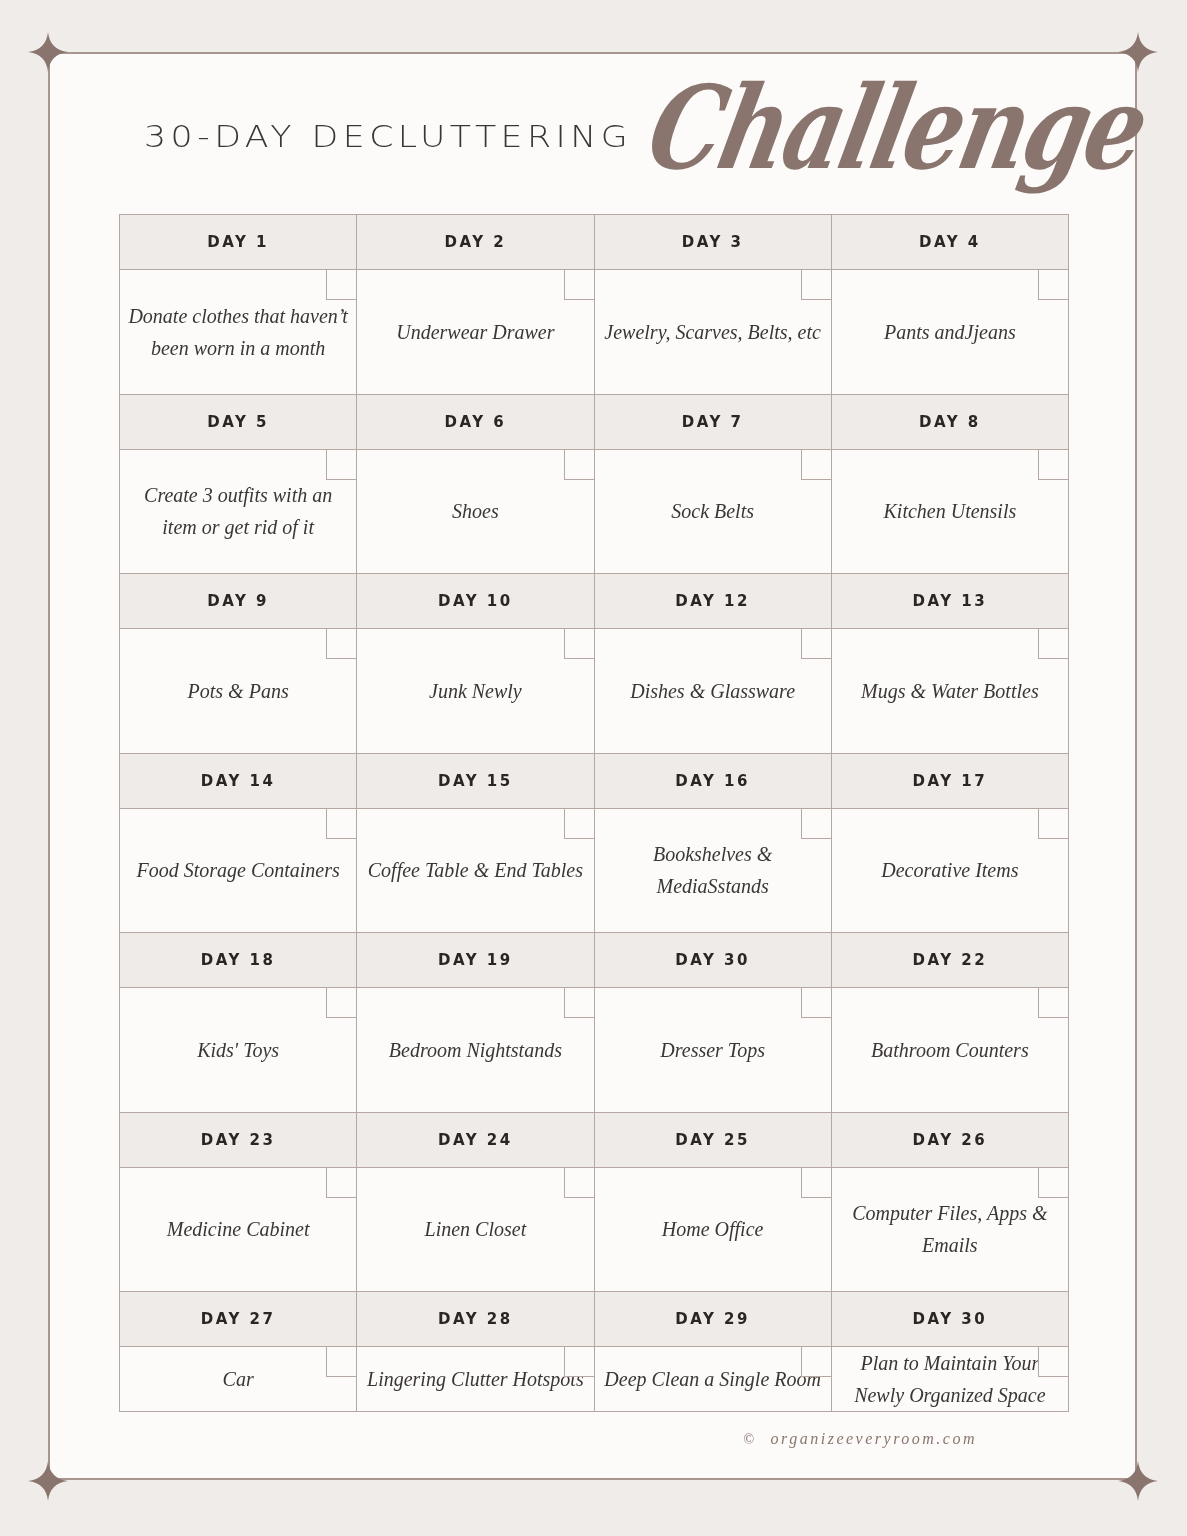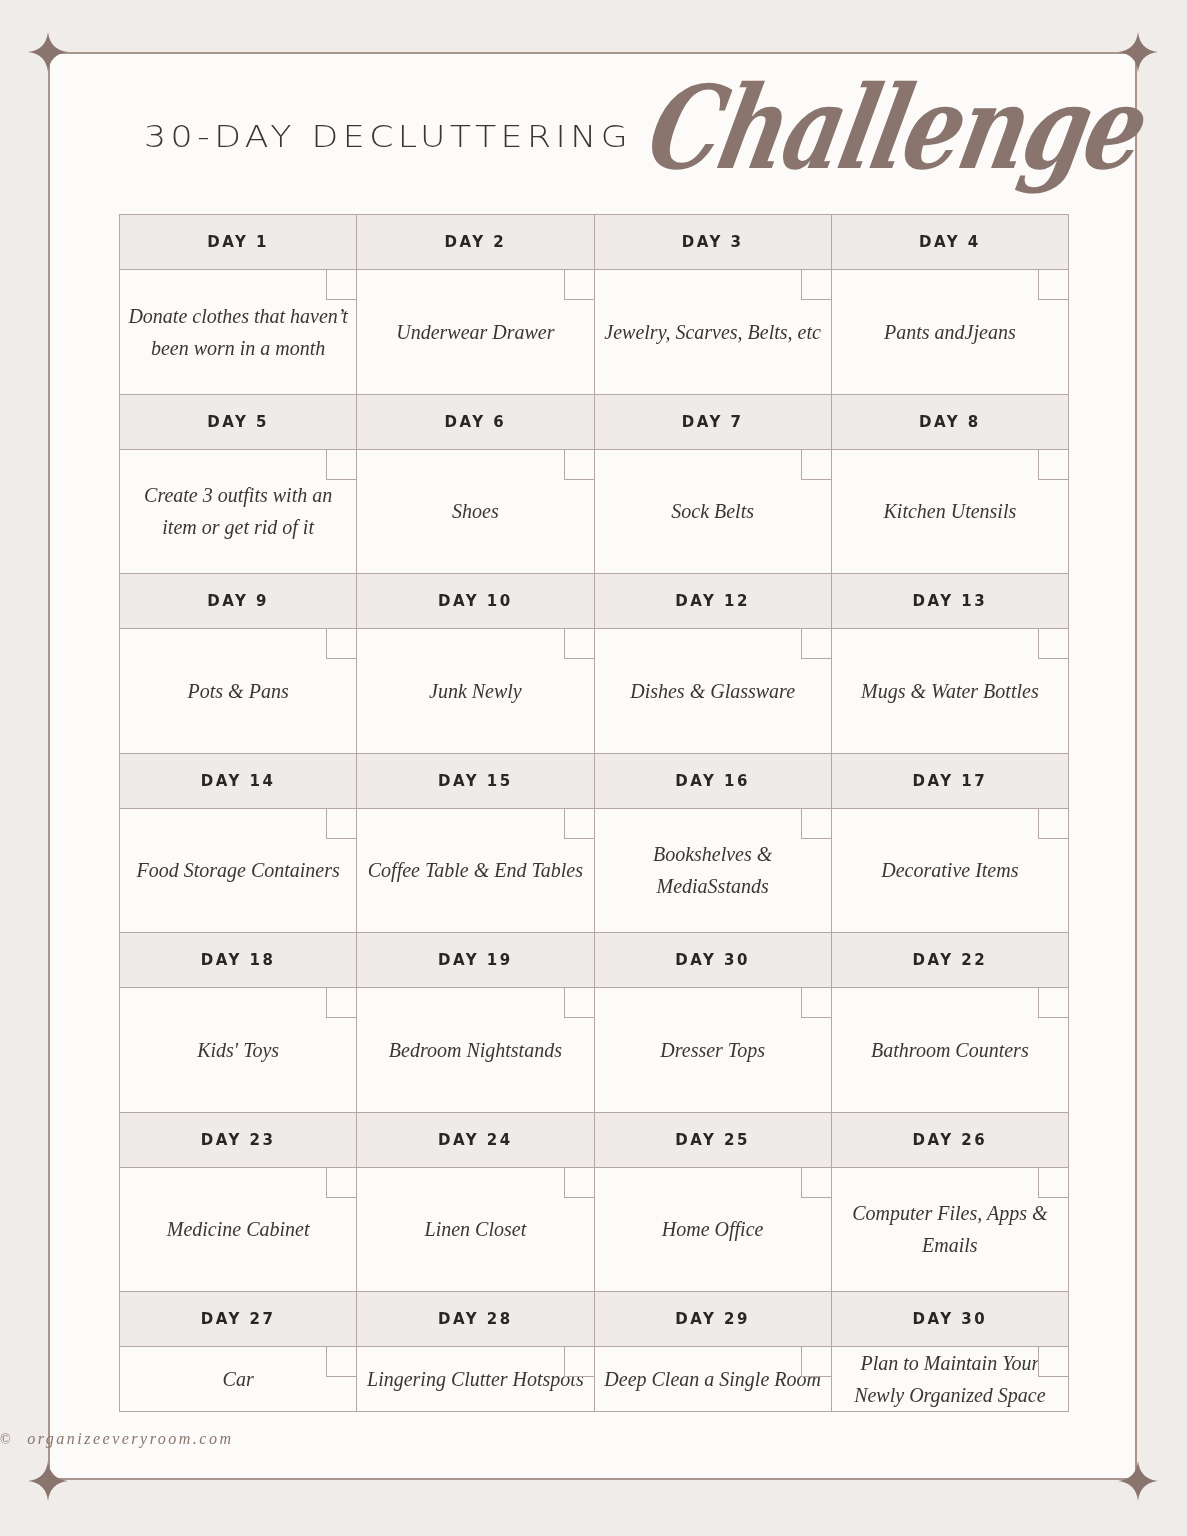--- a/index.html
+++ b/index.html
@@ -56,21 +56,21 @@
   .check {
     position: absolute; right: 0; top: 0; width: 30px; height: 30px;
     border-left: 1px solid #b5a8a3; border-bottom: 1px solid #b5a8a3;
     box-sizing: border-box; background: #fcfbfa; cursor: pointer;
   }
   .task {
     font-family: "Liberation Serif", serif; font-style: italic;
     font-size: 20px; line-height: 32px; color: #3b3634;
   }
   .footer {
-    position: absolute; left: 0; width: 977px; top: 1430px; text-align: left;
+    position: absolute; left: 0; width: 977px; top: 1430px; text-align: right;
     font-family: "Liberation Serif", serif; font-style: italic; font-size: 16px;
     letter-spacing: 2.5px; color: #8a756e;
   }
   .footer .copy { font-style: normal; margin-right: 14px; font-size: 14px; }
 </style>
 </head>
 <body>
 
 <div class="card"></div>
 

